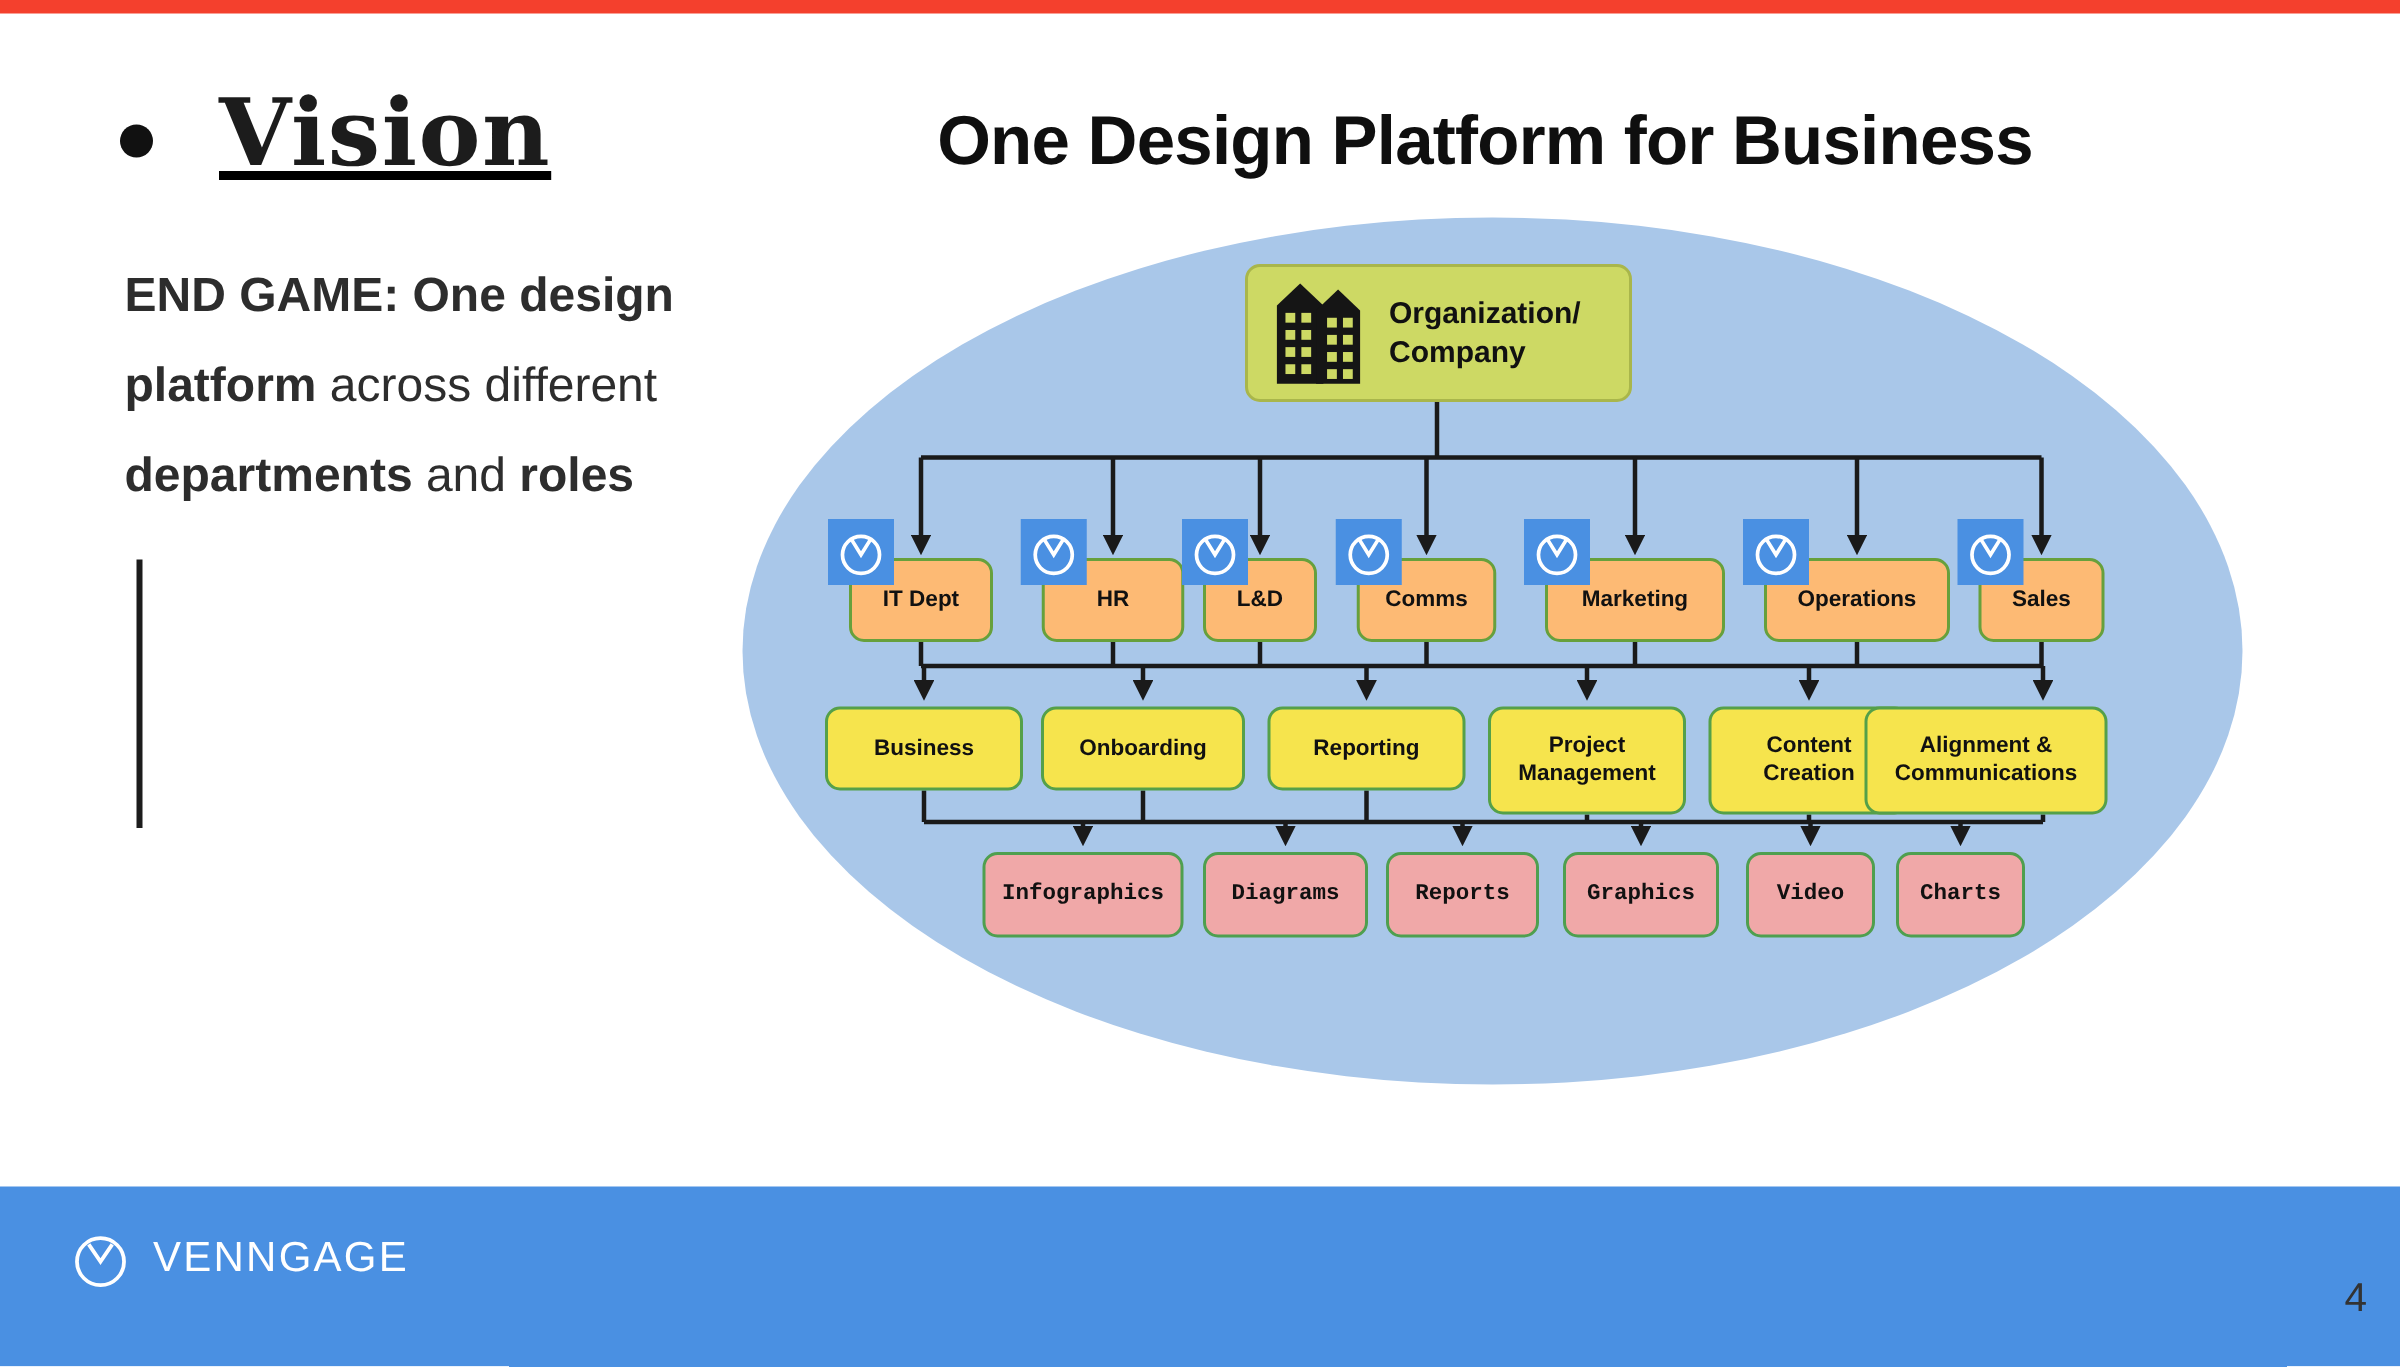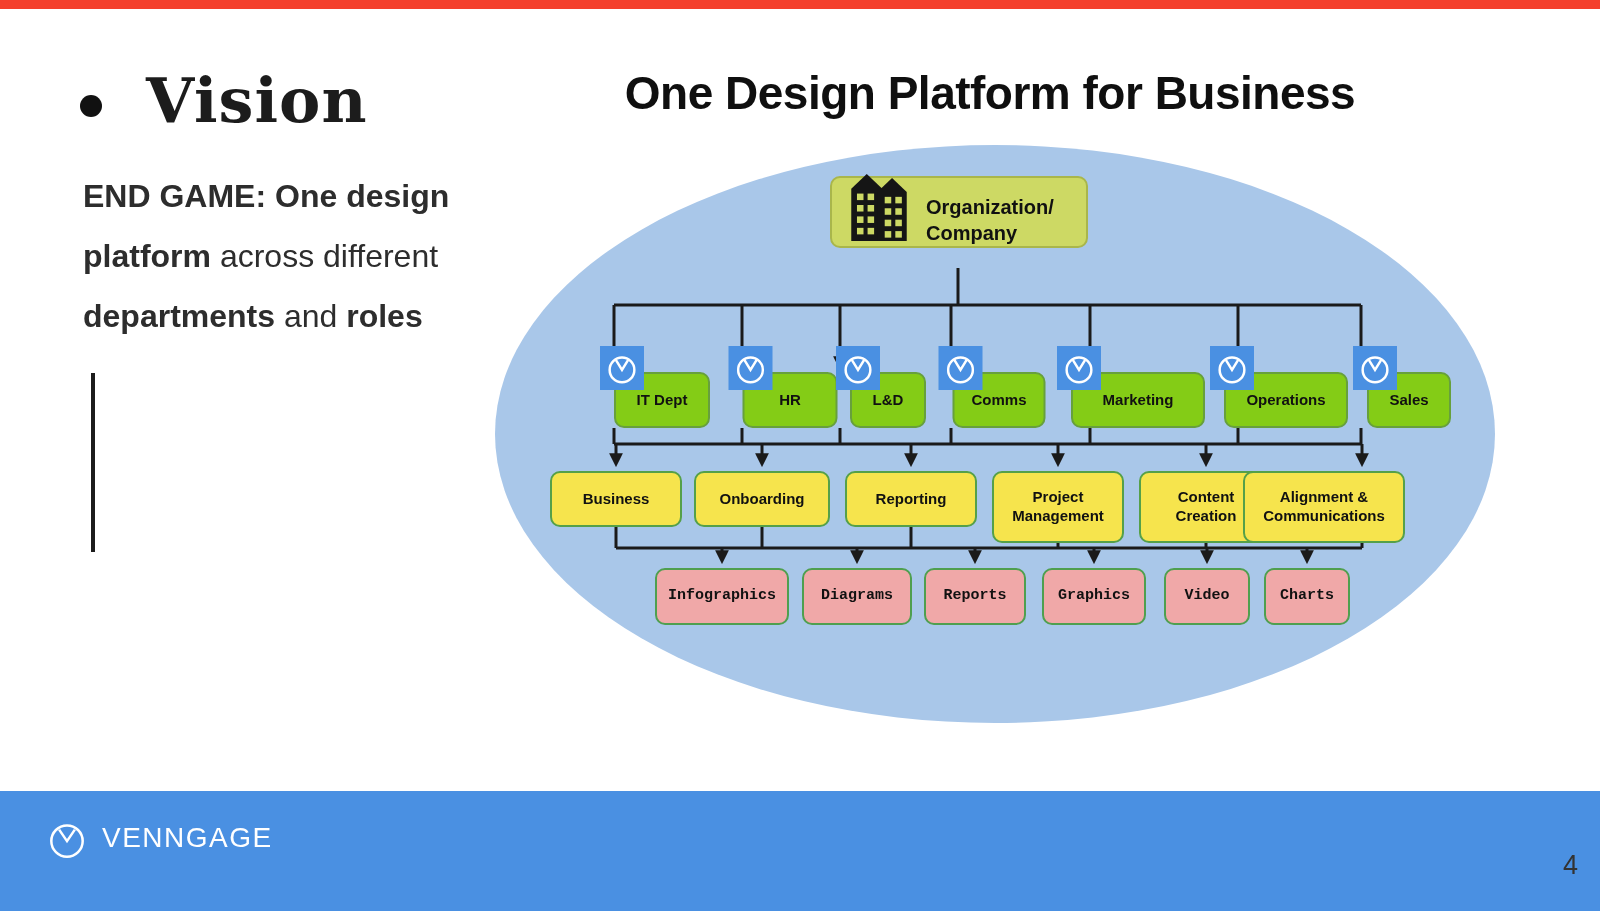--- a/index.html
+++ b/index.html
@@ -1,41 +1,41 @@
 <!DOCTYPE html>
 <html><head>
 <meta charset="utf-8">
 <style>
   html,body{margin:0;padding:0;background:#fff;}
   #slide{position:relative;width:1600px;height:911px;background:#ffffff;overflow:hidden;
          font-family:"Liberation Sans",sans-serif;}
   
   .top-bar{position:absolute;left:0;top:0;width:1600px;height:9px;background:#f4402d;}
   
-  .vision-row{position:absolute;left:80px;top:64px;display:flex;align-items:center;}
+  .vision-row{position:absolute;left:80px;top:52px;display:flex;align-items:center;text-decoration:underline;}
   .bullet-dot{width:22px;height:22px;border-radius:50%;background:#111;margin-right:44px;margin-top:10px;}
   .vision-title{font-family:"DejaVu Serif",serif;font-weight:700;font-size:62px;color:#1c1c1c;letter-spacing:1px;}
   .statement{position:absolute;left:83px;top:166px;width:470px;font-size:32px;line-height:60px;color:#2d2d2d;}
   .statement .b{font-weight:700;}
   .statement .r{font-weight:400;}
   .v-rule{position:absolute;left:91px;top:373px;width:4px;height:179px;background:#1c1c1c;}
   
   .diagram-title{position:absolute;left:500px;top:66px;width:980px;text-align:center;
                  font-size:46px;font-weight:700;color:#0f0f0f;letter-spacing:-0.5px;}
   .ellipse{position:absolute;left:495px;top:145px;width:1000px;height:578px;border-radius:50%;
            background:#a9c7e9;z-index:1;}
   .connectors{position:absolute;left:0;top:0;z-index:2;}
   .node{position:absolute;z-index:3;display:flex;align-items:center;justify-content:center;
         box-sizing:border-box;border-radius:10px;font-weight:700;font-size:15px;color:#111;
         text-align:center;line-height:1.25;transform:translateX(-50%);}
-  .root-node{position:absolute;left:830px;top:176px;width:258px;height:72px;z-index:3;
+  .root-node{position:absolute;left:830px;top:176px;width:258px;height:92px;z-index:3;
              background:#cdd964;border:2.5px solid #a9b64b;border-radius:10px;box-sizing:border-box;
-             display:flex;align-items:flex-end;padding:0 16px;gap:16px;}
+             display:flex;align-items:center;padding:0 16px;gap:16px;}
   .root-label{font-weight:700;font-size:20px;color:#111;line-height:1.3;text-align:left;}
-  .dept{background:#84cc16;border:2.5px solid #67a03c;height:56px;top:372px;margin-left:48px;}
+  .dept{background:#fdba74;border:2.5px solid #67a03c;height:56px;top:372px;}
   .badge{position:absolute;left:-16px;top:-28px;width:44px;height:44px;background:#4a90e2;
          display:flex;align-items:center;justify-content:center;}
   .func{background:#f6e44d;border:2.5px solid #55a049;top:471px;height:56px;padding:0 6px;}
   .func.tall{height:72px;}
   .out{background:#f0a8a8;border:2.5px solid #4f9f4f;top:568px;height:57px;font-family:Liberation Mono, monospace;}
   
   .footer{position:absolute;left:0;top:791px;width:1600px;height:120px;background:#4a90e2;}
   .footer-logo{position:absolute;left:44px;top:816px;}
   .brand{position:absolute;left:102px;top:822px;font-size:28px;color:#ffffff;letter-spacing:1.5px;font-weight:400;}
   .page-num{position:absolute;right:22px;top:850px;font-size:27px;color:#333333;font-weight:400;}
@@ -169,21 +169,21 @@
   </div>
   <div class="node dept" style="left:951px;width:93px;">
     <span class="badge">
         <svg viewBox="0 0 40 40" width="38" height="38">
           <circle cx="20" cy="22" r="13" fill="none" stroke="#fff" stroke-width="2.6"></circle>
           <path d="M13.5 11.5 L20 22 L26.5 11.5" fill="none" stroke="#fff" stroke-width="2.6"></path>
         </svg>
       </span>
     <span>Comms</span>
   </div>
-  <div class="node dept" style="left:1090px;width:134px;">
+  <div class="node dept" style="left:1090px;width:120px;">
     <span class="badge">
         <svg viewBox="0 0 40 40" width="38" height="38">
           <circle cx="20" cy="22" r="13" fill="none" stroke="#fff" stroke-width="2.6"></circle>
           <path d="M13.5 11.5 L20 22 L26.5 11.5" fill="none" stroke="#fff" stroke-width="2.6"></path>
         </svg>
       </span>
     <span>Marketing</span>
   </div>
   <div class="node dept" style="left:1238px;width:124px;">
     <span class="badge">

